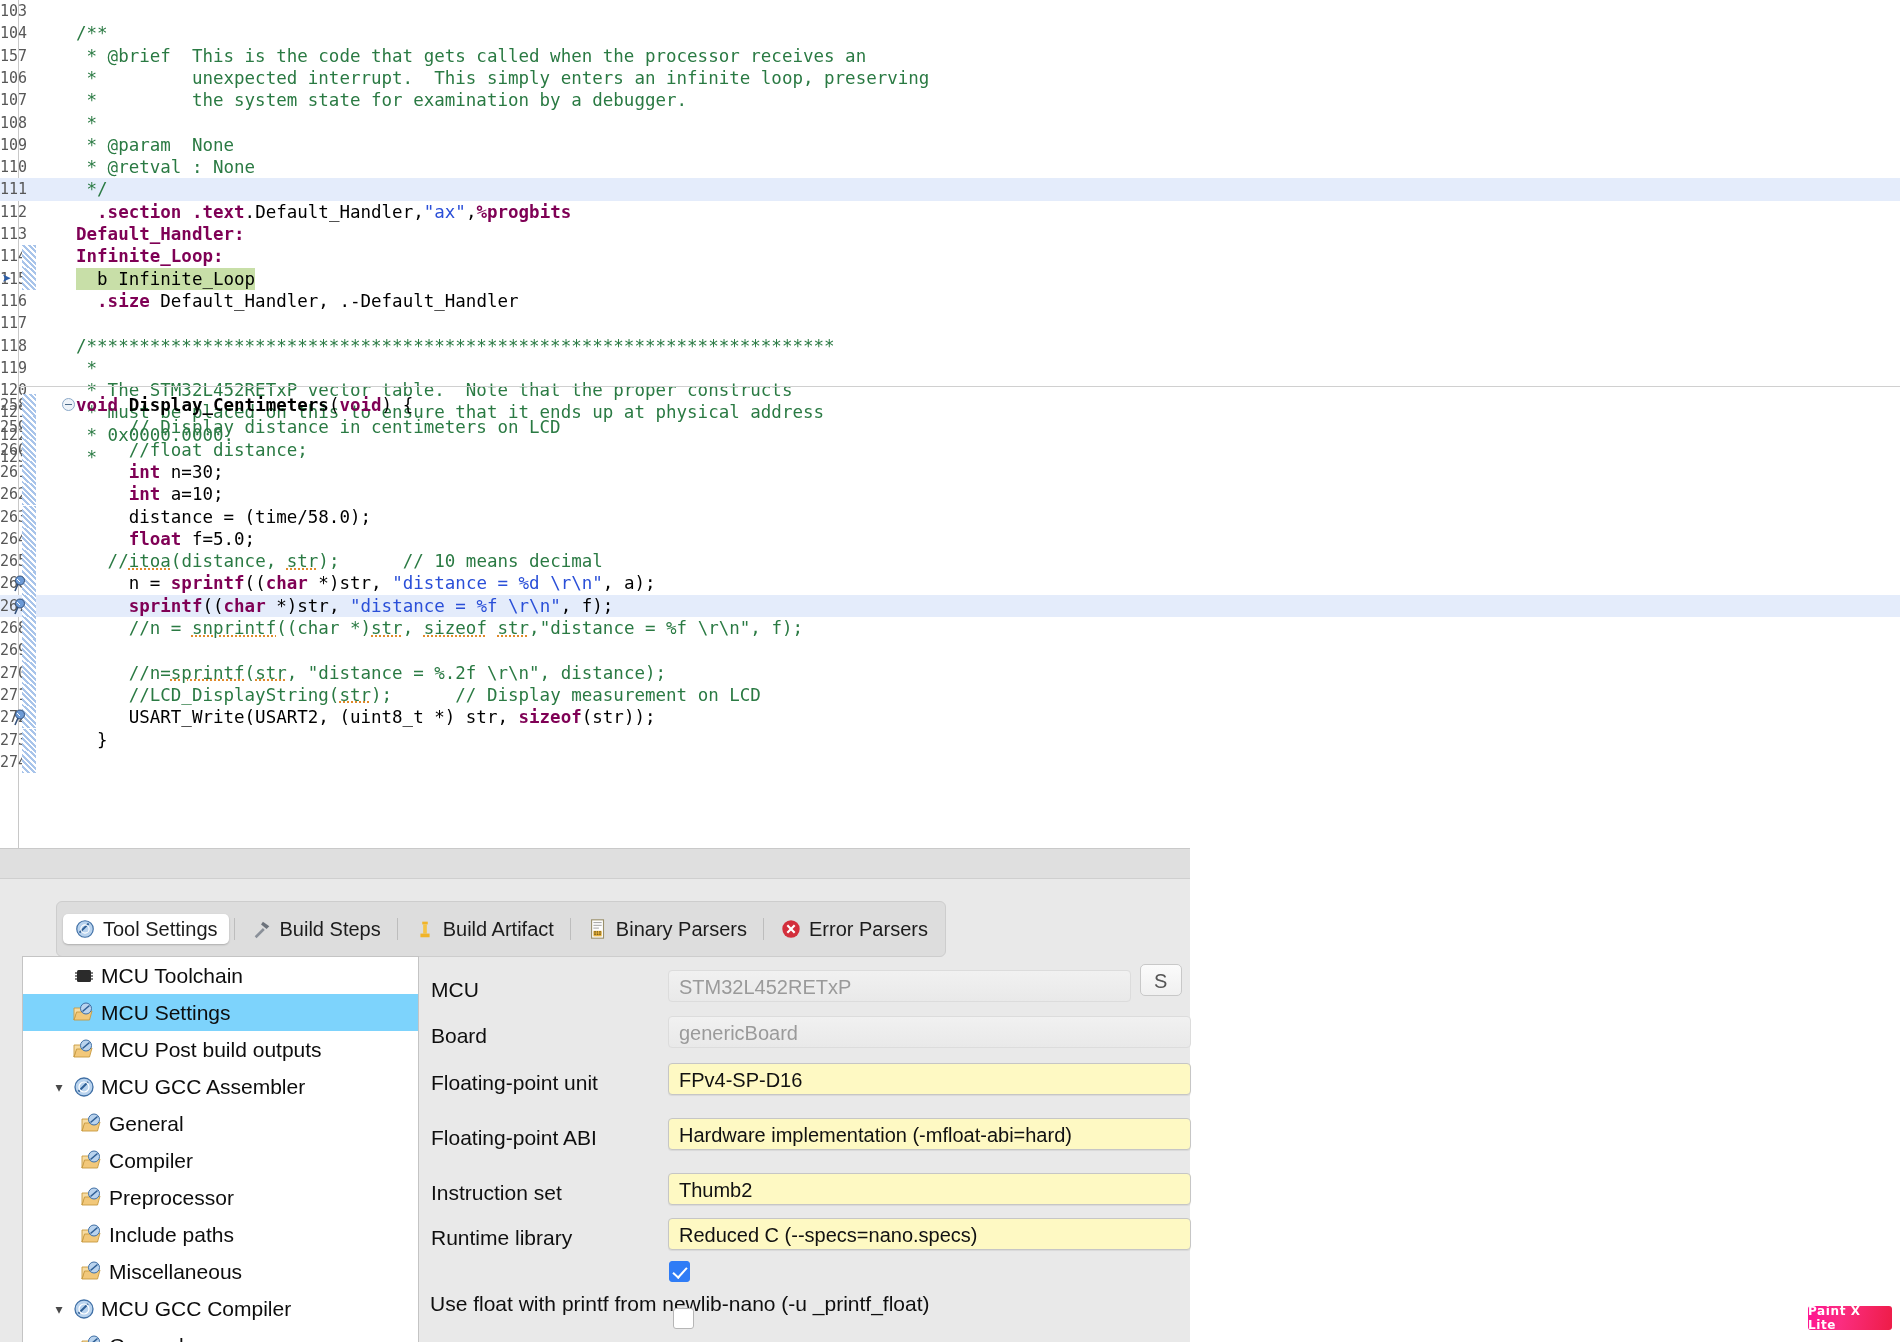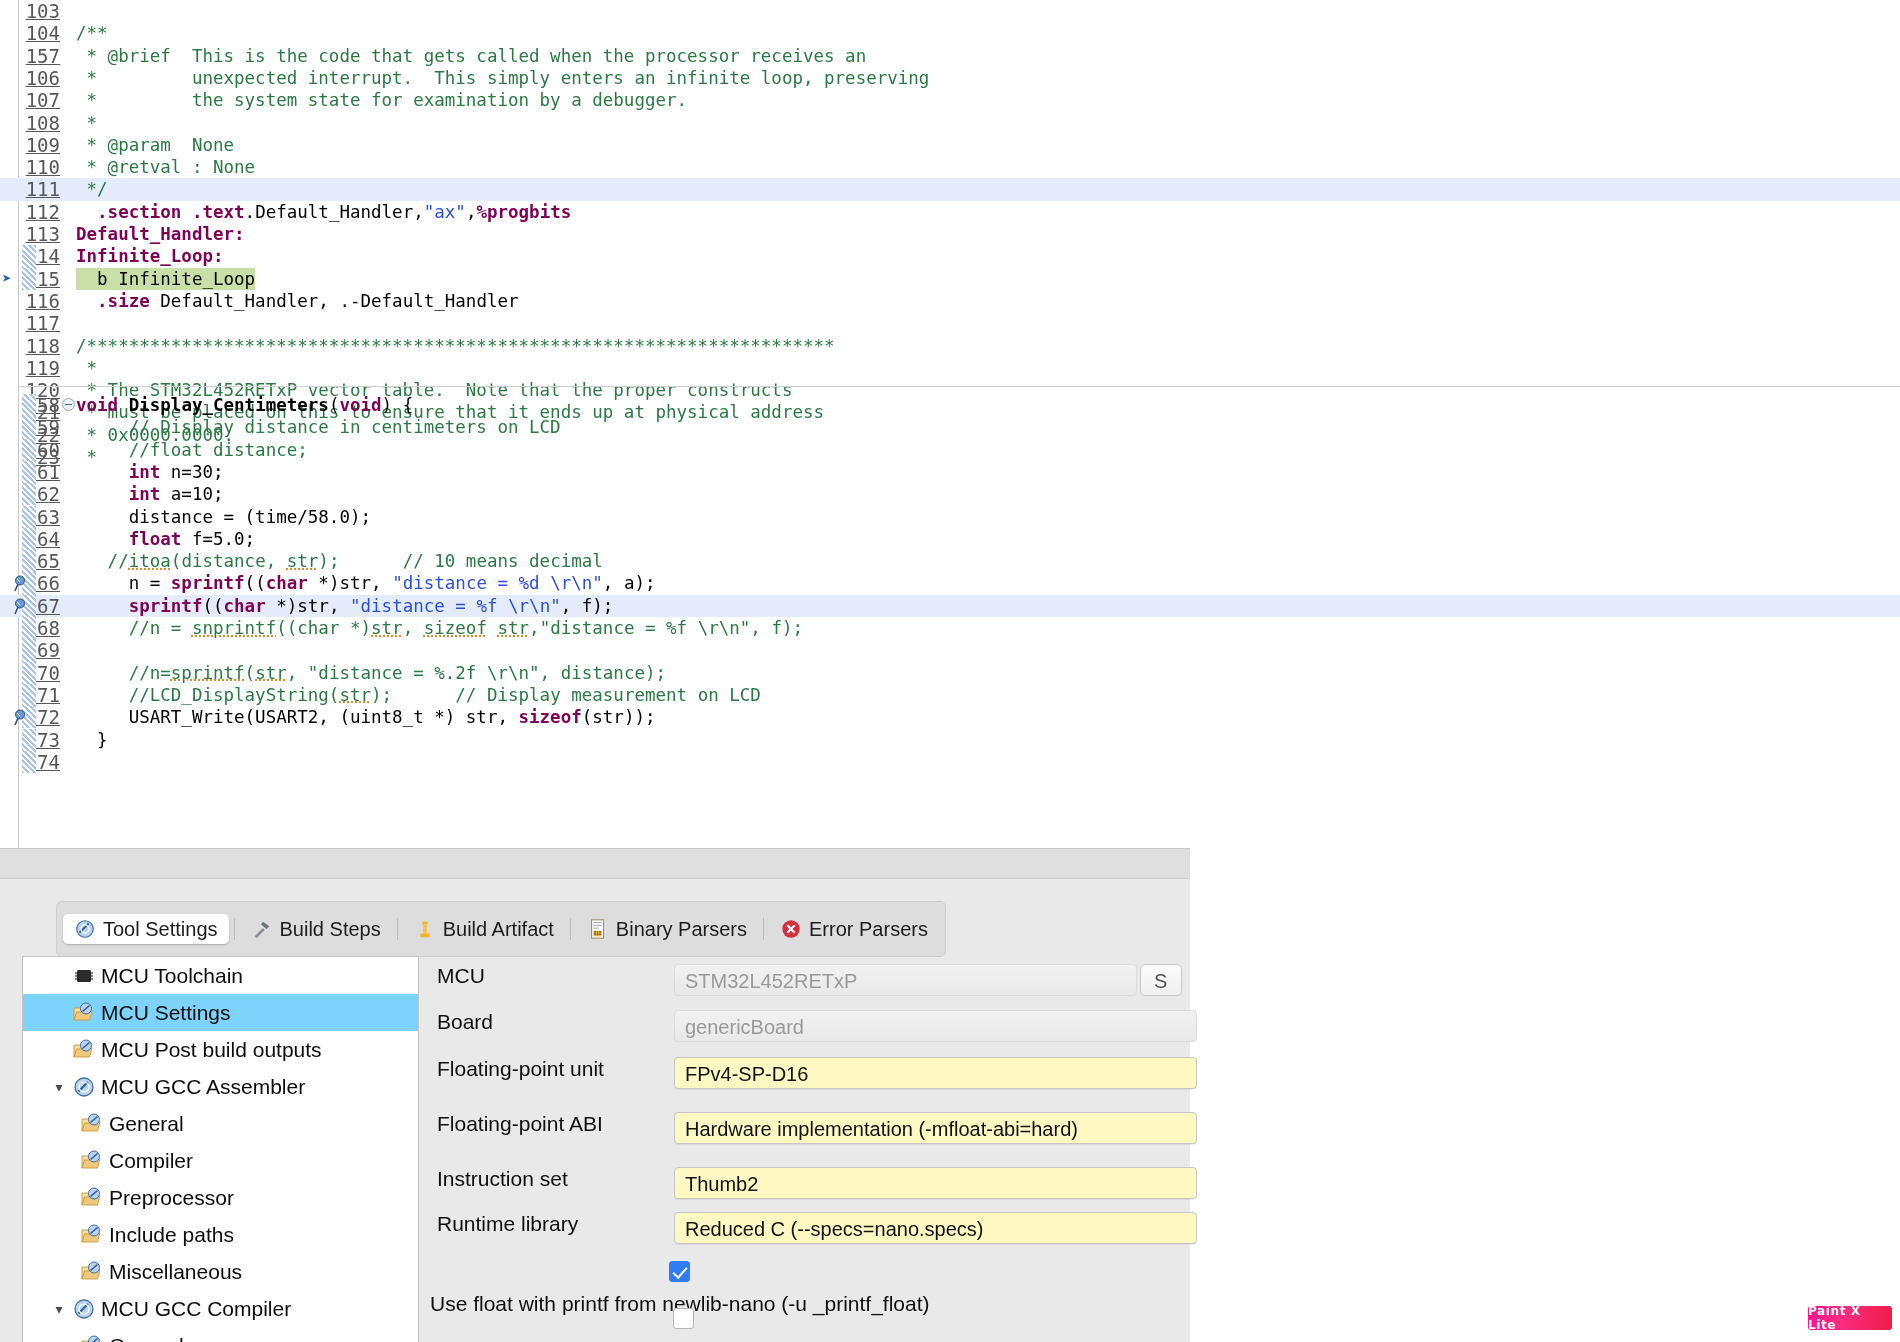--- a/index.html
+++ b/index.html
@@ -35,28 +35,27 @@
     position: relative;
     height: 22.3px;
     line-height: 22.3px;
     white-space: pre;
     font-family: "DejaVu Sans Mono", monospace;
     font-size: 17.5px;
   }
   .ln {
     display: inline-block;
     width: 62px;
-    text-align: right;
+    text-align: left;
     color: #575757;
     font-family: "DejaVu Sans Mono", monospace;
-    font-size: 19px;
+    font-size: 15px;
     vertical-align: top;
     padding-right: 2px;
     box-sizing: border-box;
-    text-decoration: underline;
   }
   .marker {
     display: inline-block;
     width: 14px;
     text-align: center;
     vertical-align: top;
     color: #3b6ea8;
     font-size: 15px;
   }
   .ctext { display: inline-block; vertical-align: top; }
@@ -211,24 +210,24 @@
   
   .form {
     position: absolute;
     left: 430px;
     top: 107px;
     right: 0;
     bottom: 0;
   }
   .frow {
     position: absolute;
-    left: 7px;
+    left: 1px;
     height: 38px;
     display: flex;
-    align-items: flex-start;
+    align-items: flex-end;
   }
   .flabel {
     width: 237px;
     flex: 0 0 237px;
     font-size: 21px;
     color: #0f0f0f;
   }
   .finput {
     height: 32px;
     line-height: 32px;

